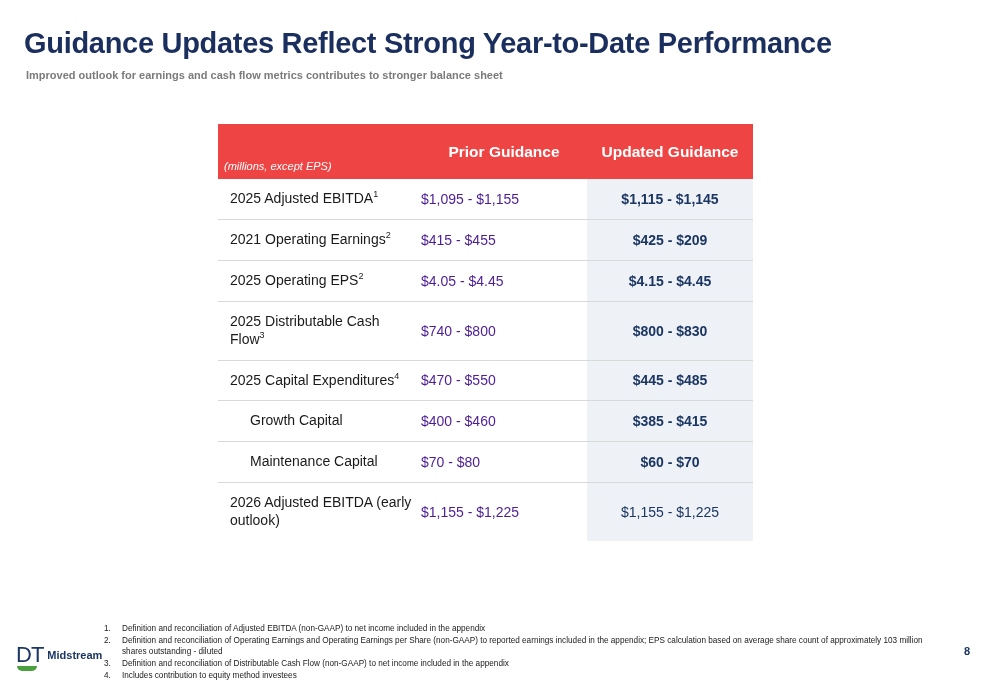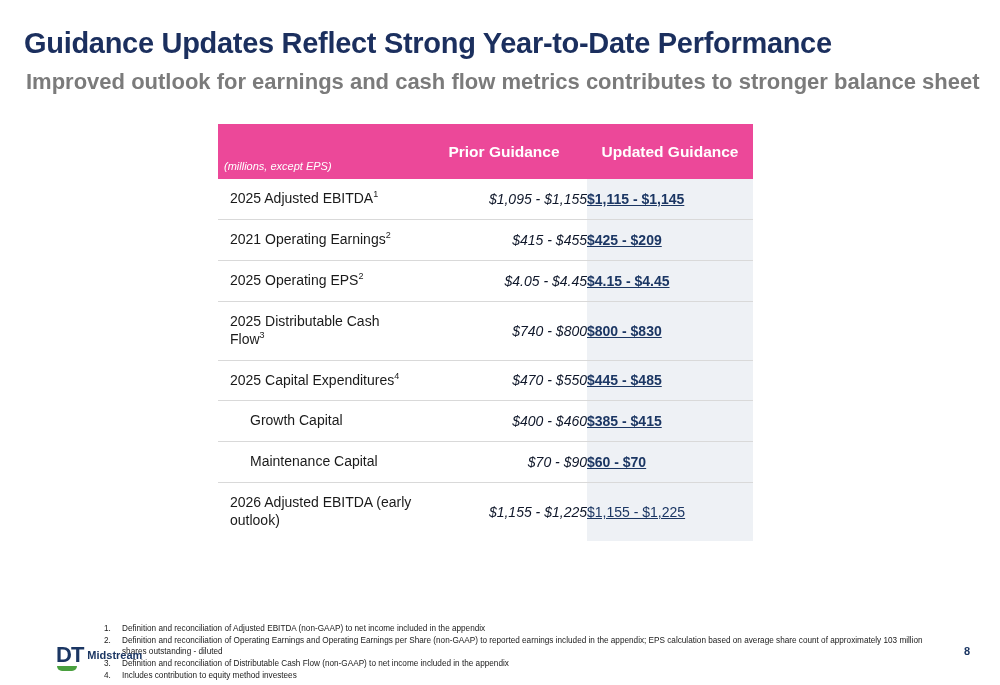--- a/index.html
+++ b/index.html
@@ -27,42 +27,42 @@
     font-size: 29px;
     font-weight: bold;
     color: #1b2f5e;
     letter-spacing: -0.3px;
     white-space: nowrap;
   }
   .subtitle {
     position: absolute;
     left: 26px;
     top: 69px;
-    font-size: 22px;
+    font-size: 11px;
     font-weight: bold;
     color: #7b7b7b;
     white-space: nowrap;
   }
   .table-wrap {
     position: absolute;
     left: 218px;
     top: 124px;
     width: 535px;
   }
   table.guidance {
     border-collapse: collapse;
     width: 535px;
     table-layout: fixed;
   }
   table.guidance col.c0 { width: 203px; }
   table.guidance col.c1 { width: 166px; }
   table.guidance col.c2 { width: 166px; }
 
   thead th {
-    background: #ec4899;
+    background: #ef4444;
     color: #ffffff;
     font-size: 15.5px;
     font-weight: bold;
     height: 48px;
     vertical-align: middle;
     padding: 0;
   }
   thead th.unit {
     text-align: left;
     padding-left: 6px;
@@ -84,29 +84,28 @@
   }
   td.label {
     text-align: left;
     padding: 11px 8px 11px 12px;
     line-height: 1.28;
   }
   td.label.indent {
     padding-left: 32px;
   }
   td.prior {
-    text-align: right;
-    color: #0f172a;
-    font-style: italic;
+    text-align: left;
+    color: #4c1d95;
   }
   td.updated {
+    text-align: center;
     background: #eef1f5;
     color: #1b3663;
     font-weight: bold;
-    text-decoration: underline;
   }
   td.updated.plain {
     font-weight: normal;
     color: #1b3663;
   }
   sup {
     font-size: 9px;
     vertical-align: super;
     line-height: 0;
   }
@@ -130,25 +129,24 @@
   .logo {
     position: absolute;
     left: 16px;
     top: 642px;
     display: flex;
     align-items: center;
     gap: 4px;
   }
   .logo .mark {
     font-size: 22px;
-    font-weight: bold;
+    font-weight: normal;
     color: #1b3663;
     letter-spacing: -1px;
     position: relative;
-    margin-left: 40px;
   }
   .logo .swoosh {
     position: absolute;
     left: 1px;
     bottom: -3px;
     width: 20px;
     height: 5px;
     background: #4aa03f;
     border-radius: 0 0 9px 9px;
   }
@@ -215,21 +213,21 @@
           <td class="prior">$470 - $550</td>
           <td class="updated">$445 - $485</td>
         </tr>
         <tr>
           <td class="label indent"><span>Growth Capital</span><sup></sup></td>
           <td class="prior">$400 - $460</td>
           <td class="updated">$385 - $415</td>
         </tr>
         <tr>
           <td class="label indent"><span>Maintenance Capital</span><sup></sup></td>
-          <td class="prior">$70 - $90</td>
+          <td class="prior">$70 - $80</td>
           <td class="updated">$60 - $70</td>
         </tr>
         <tr class="last">
           <td class="label"><span>2026 Adjusted EBITDA (early outlook)</span><sup></sup></td>
           <td class="prior">$1,155 - $1,225</td>
           <td class="updated plain">$1,155 - $1,225</td>
         </tr>
       </tbody>
     </table>
   </div>

